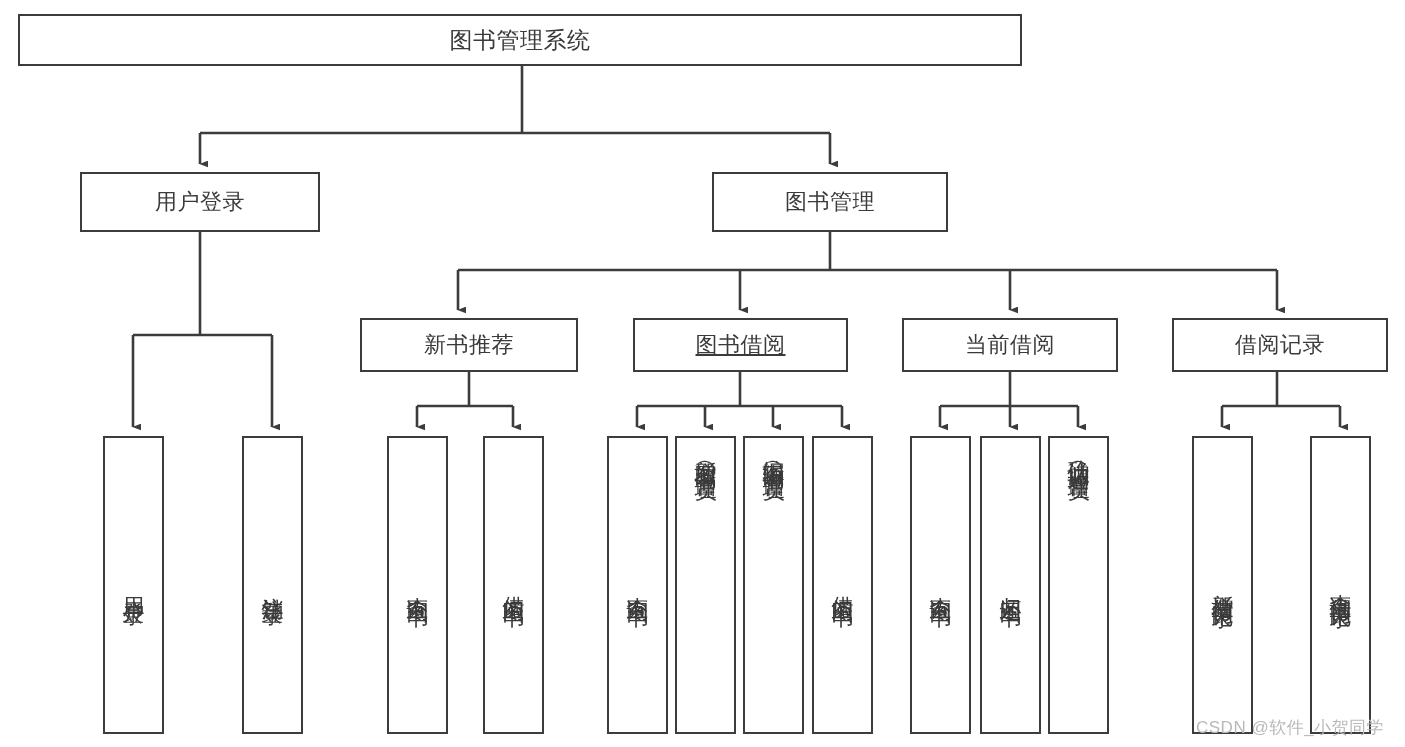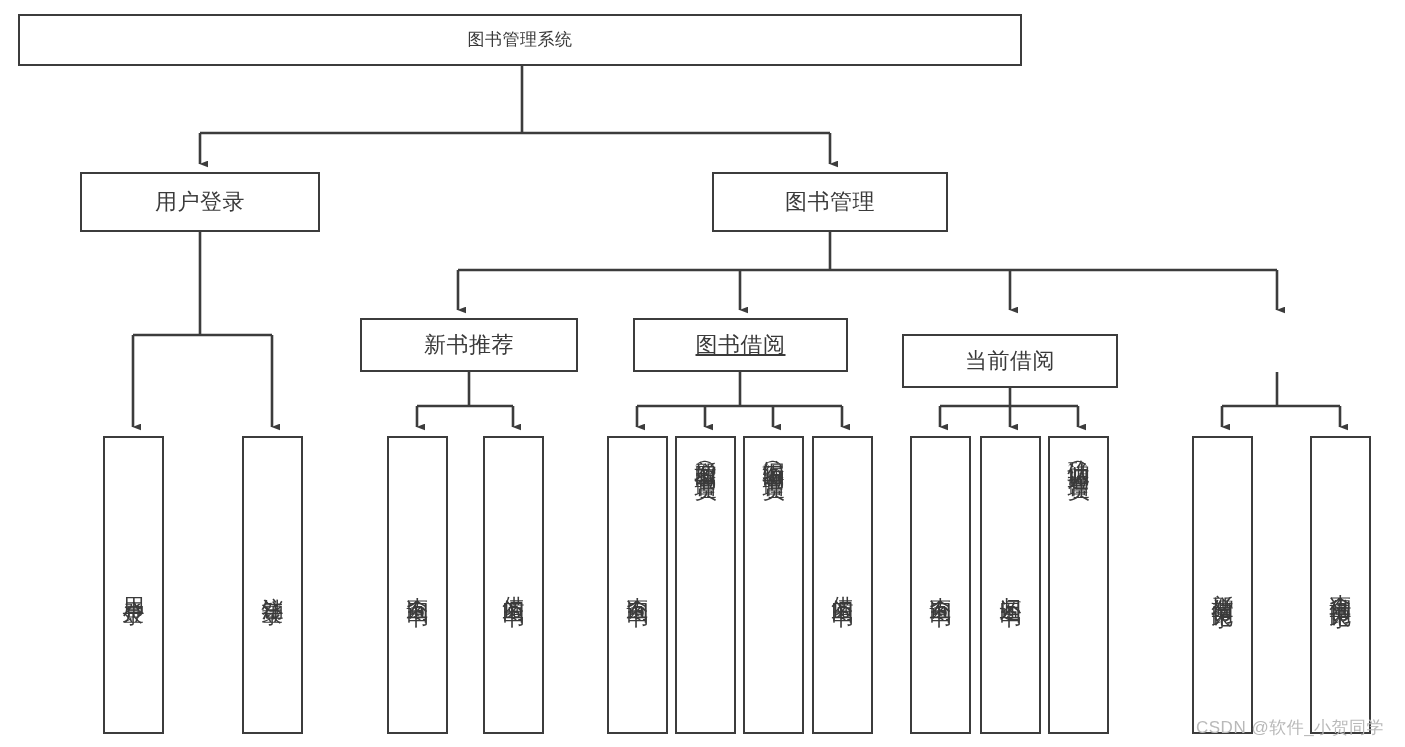--- a/index.html
+++ b/index.html
@@ -32,21 +32,21 @@
     box-sizing: border-box;
     border: 2px solid #3c3c3c;
     background: #ffffff;
     display: flex;
     align-items: center;
     justify-content: center;
     color: #3a3a3a;
     line-height: 1.05;
   }
   .node-box.root {
-    font-size: 17px;
+    font-size: 23px;
     letter-spacing: 0.5px;
   }
   .node-box.level2 {
     font-size: 22px;
     letter-spacing: 0.5px;
   }
   .node-box.level3 {
     font-size: 22px;
     letter-spacing: 0.5px;
   }
@@ -144,22 +144,25 @@
   <div class="node-box level3" style="left:360px; top:318px; width:218px; height:54px;">
     <span>新书推荐</span>
   </div>
 
   <div class="node-box level2" style="left:712px; top:172px; width:236px; height:60px;">
     <span>图书管理</span>
   </div>
   <div class="node-box level3" style="left:633px; top:318px; width:215px; height:54px;text-decoration:underline;">
     <span>图书借阅</span>
   </div>
-  <div class="node-box level3" style="left:902px; top:318px; width:216px; height:54px;margin-top:16px;">
+  <div class="node-box level3" style="left:902px; top:318px; width:216px; height:54px;">
     <span>当前借阅</span>
+  </div>
+  <div class="node-box level3" style="left:1172px; top:318px; width:216px; height:54px;">
+    <span>借阅记录</span>
   </div>
 
   <div class="node-box leaf" style="left:103px; top:436px; width:61px; height:298px;">
     <span class="leaf-text">用户登录</span>
   </div>
   <div class="node-box leaf" style="left:242px; top:436px; width:61px; height:298px;">
     <span class="leaf-text">注销登录</span>
   </div>
 
   <div class="node-box leaf" style="left:387px; top:436px; width:61px; height:298px;">

